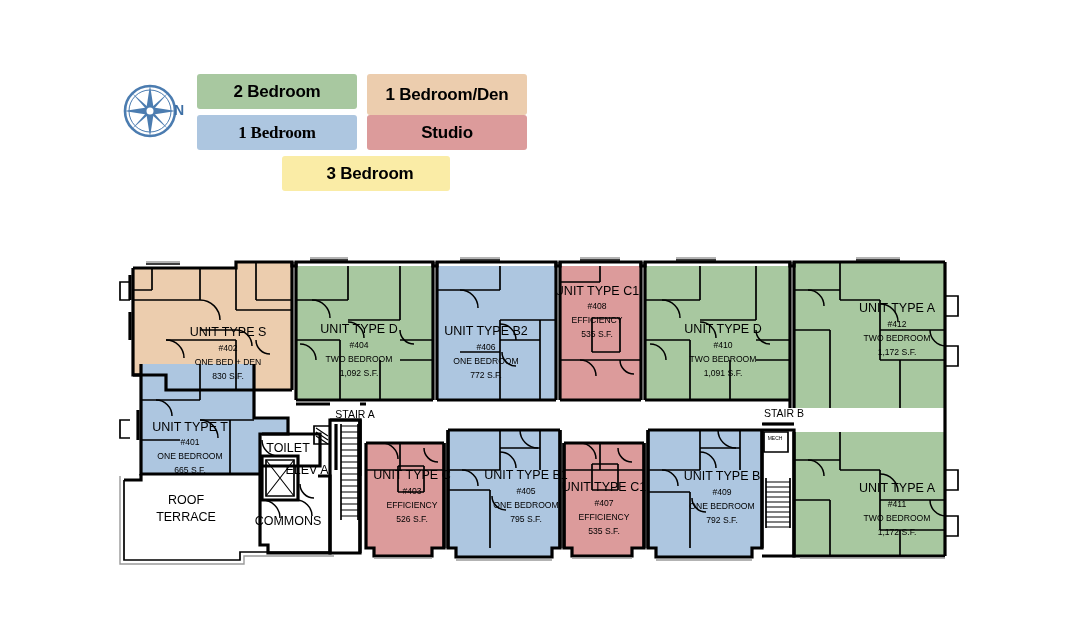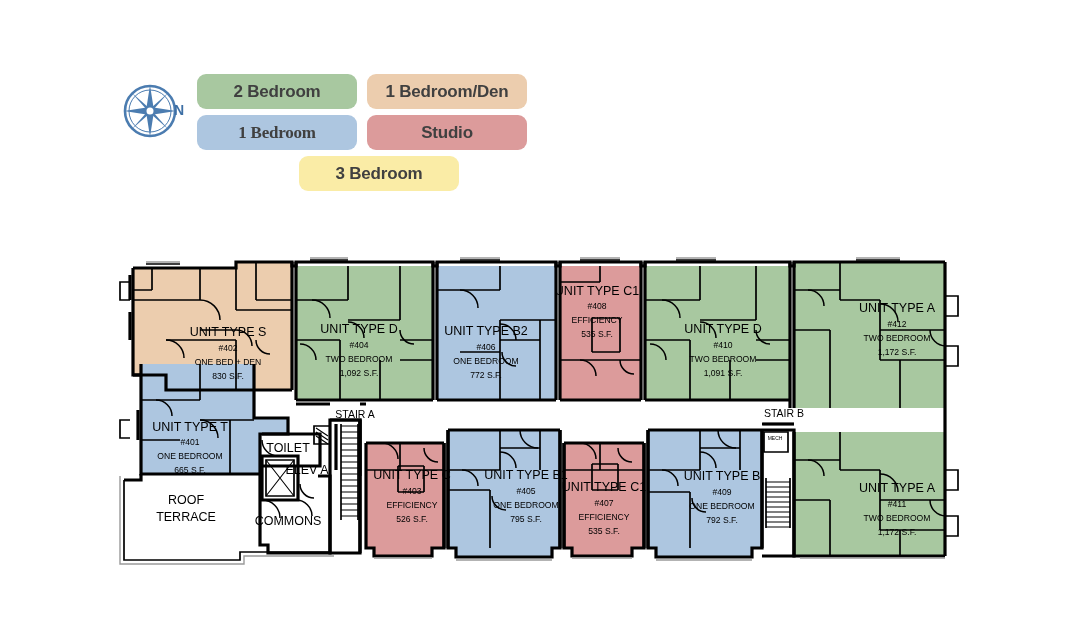--- a/index.html
+++ b/index.html
@@ -13,31 +13,31 @@
   }
   #page{position:absolute;left:0;top:0;width:1080px;height:636px;}
 
   
   .legend-wrap{position:absolute;left:0;top:0;width:1080px;height:210px;}
   .compass{position:absolute;left:122px;top:83px;width:56px;height:56px;}
   .compass-n{position:absolute;left:174px;top:102px;font-size:14px;font-weight:bold;color:#3d6fa5;font-family:"Liberation Sans",sans-serif;}
 
   .lg{
     position:absolute;
-    border-radius:9px;
+    border-radius:3px;
     display:flex;align-items:center;justify-content:center;
-    font-size:17px;font-weight:bold;color:#404040;
+    font-size:17px;font-weight:bold;color:#000000;
     letter-spacing:-0.2px;
     font-family:"Liberation Sans",sans-serif;
   }
   .lg0{left:197px;top:74px;width:160px;height:35px;}
-  .lg1{left:367px;top:74px;width:160px;height:35px;}
+  .lg1{left:367px;top:74px;width:160px;height:41px;}
   .lg2{left:197px;top:115px;width:160px;height:35px;}
   .lg3{left:367px;top:115px;width:160px;height:35px;justify-content:center;}
-  .lg4{left:299px;top:156px;width:160px;height:35px;}
+  .lg4{left:282px;top:156px;width:160px;height:35px;padding-left:8px;}
 
   
   .plan{position:absolute;left:0;top:0;width:1080px;height:636px;pointer-events:none;}
   .plan svg{display:block;}
 
   .wall{fill:none;stroke:#000;stroke-width:3.2;stroke-linejoin:miter;}
   .wall-thin{fill:none;stroke:#000;stroke-width:1.7;}
   .wall-hair{fill:none;stroke:#000;stroke-width:1.1;}
   .wall-gray{fill:none;stroke:#9a9a9a;stroke-width:1.4;}
   .door{fill:none;stroke:#000;stroke-width:1.5;}

